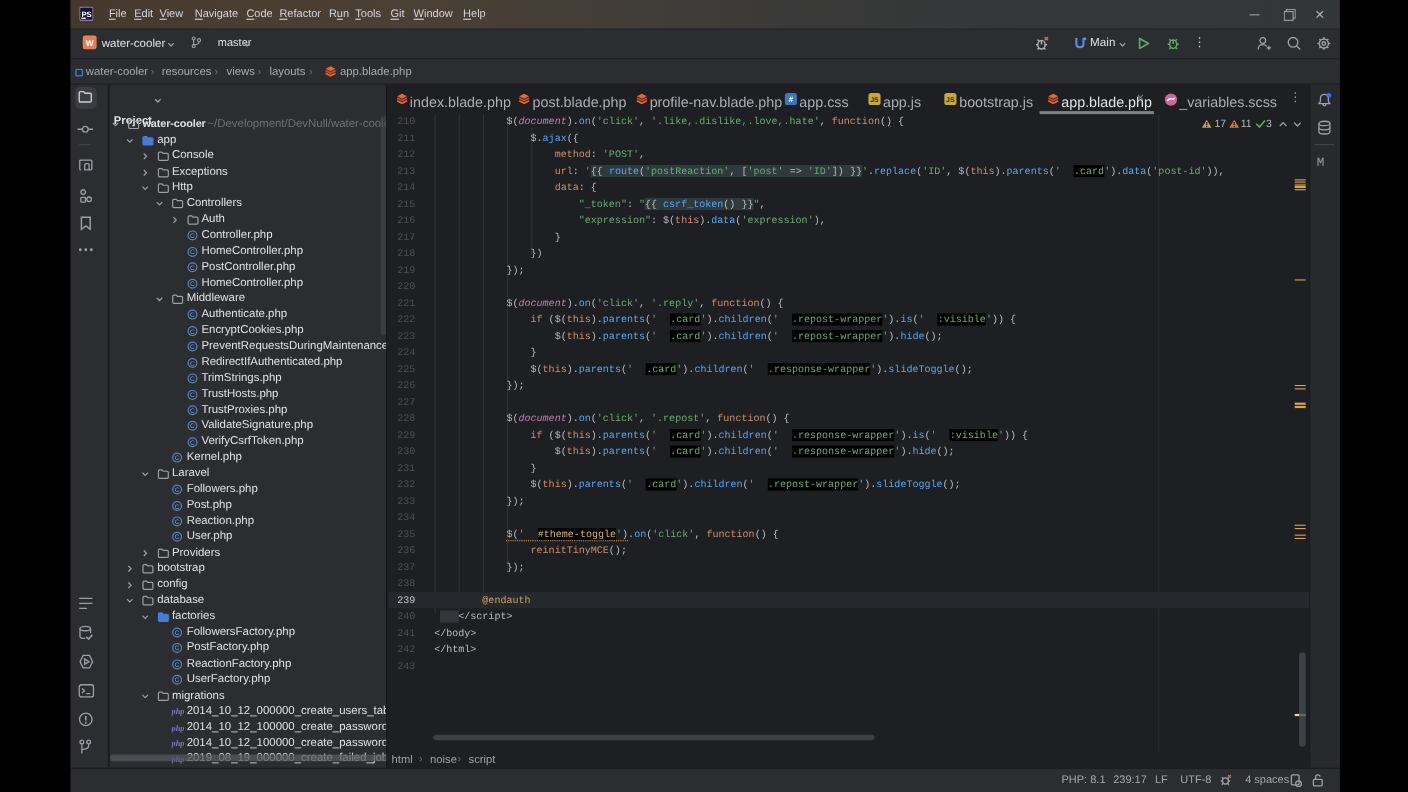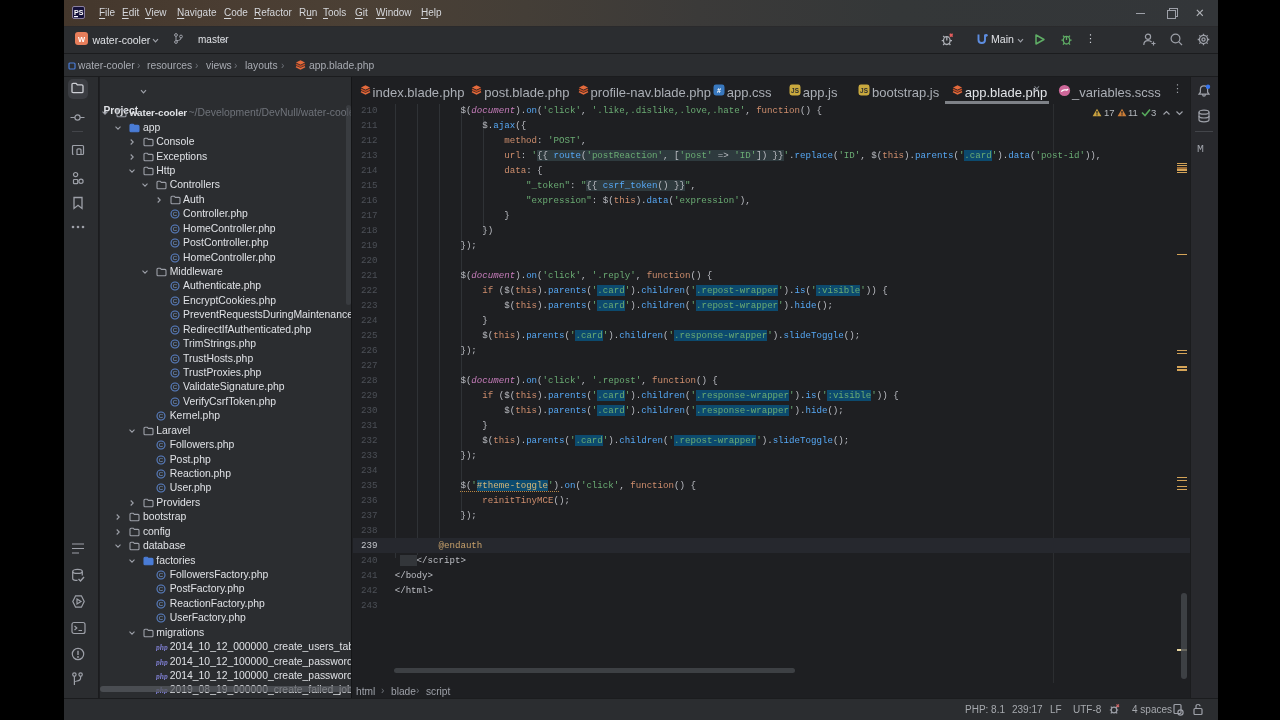--- a/index.html
+++ b/index.html
@@ -35,21 +35,21 @@
 .tabt { position:absolute; font-size:13px; color:#abafb6; white-space:nowrap; }
 .tabt.act { color:#e2e4e8; }
 .tabx { position:absolute; font-size:9px; color:#7d8188; }
 .cl { position:absolute; left:330.7px; height:15px; line-height:15px; font-family:"Liberation Mono",monospace; font-size:9.15px; white-space:pre; color:#bcbec4; }
 .gnum { position:absolute; left:253.5px; width:60px; text-align:right; height:15px; line-height:15px; font-family:"Liberation Mono",monospace; font-size:9.15px; color:#4c5057; }
 .gnum.cur { color:#c6c8cd; }
 .cl .w { color:#bcbec4; } .cl .k { color:#cf8e6d; } .cl .s { color:#6aab73; } .cl .f { color:#56a8f5; }
 .cl .p { color:#c77dbb; font-style:italic; } .cl .y { color:#d5b778; }
 .cl .blade { color:#c9a26b; }
 .cl .frag { background:#2e3a3e; }
-.cl .box { background:#0c4a6e; }
+.cl .box { background:#000000;margin-left:12px; }
 .cl .wavy { border-bottom:1px dotted #b88645; }
 
 #status { position:absolute; left:0; top:698px; width:1154px; height:22px; background:#2b2d30; border-top:1px solid #1b1c1e; font-size:10px; color:#a6a9ae; }
 #rstrip { position:absolute; left:1126px; top:77px; width:28px; height:621px; background:#28292d; border-left:1px solid #1b1c1e; }
 svg { display:block; }
 .ic { stroke:#9da0a8; fill:none; stroke-width:1.2; }
 </style></head>
 <body>
 <div id="win">
 
@@ -921,21 +921,21 @@
 <div class="abs" style="left:1113px;top:479.5px;width:10px;height:1.6px;background:#d5a458"></div>
 <div class="abs" style="left:1113px;top:485.5px;width:10px;height:1.6px;background:#d5a458"></div>
 <div class="abs" style="left:1113px;top:488.5px;width:10px;height:1.6px;background:#d5a458"></div>
 <div class="abs" style="left:1113px;top:649.0px;width:10px;height:1.6px;background:#e8d5a0"></div>
 
   <div class="abs" style="left:1117px;top:593px;width:6px;height:86px;background:#45484d;border-radius:3px;opacity:.8"></div>
   <div class="abs" style="left:330px;top:668px;width:401px;height:5px;background:#45484d;border-radius:2.5px;opacity:.8"></div>
 
   <span class="abs" style="left:292px;top:685.5px;font-size:10.2px;color:#9da0a8">html</span>
   <span class="abs bc-sep" style="left:317px;top:685px">›</span>
-  <span class="abs" style="left:327px;top:685.5px;font-size:10.2px;color:#9da0a8">blade</span>
+  <span class="abs" style="left:327px;top:685.5px;font-size:10.2px;color:#9da0a8">noise</span>
   <span class="abs bc-sep" style="left:352px;top:685px">›</span>
   <span class="abs" style="left:362px;top:685.5px;font-size:10.2px;color:#9da0a8">script</span>
 
   <div id="rstrip"></div>
   <span class="abs" style="left:1133px;top:84px">
       <svg width="14" height="14" viewBox="0 0 14 14">
         <path d="M7 1.8 Q10.6 1.8 10.6 5.4 L10.6 8.2 L12 10.2 H2 L3.4 8.2 L3.4 5.4 Q3.4 1.8 7 1.8 Z M5.6 10.6 Q5.6 12.2 7 12.2 Q8.4 12.2 8.4 10.6" fill="none" stroke="#9da0a8" stroke-width="1.2"></path>
         <circle cx="11" cy="2.8" r="2.2" fill="#3574f0"></circle>
       </svg>
     </span>

